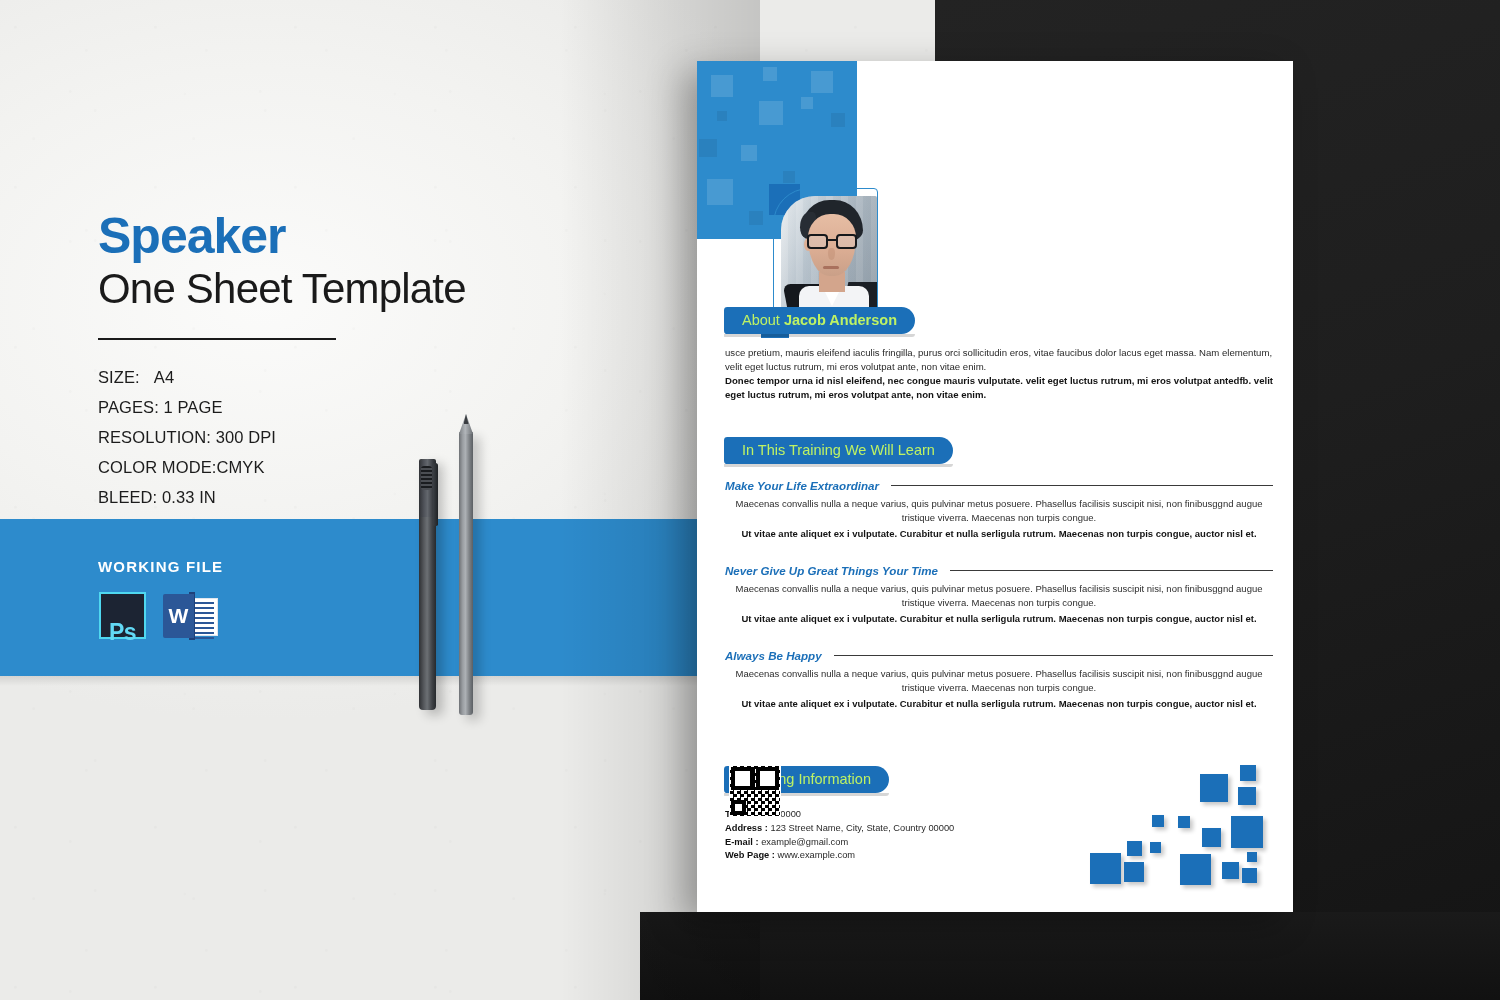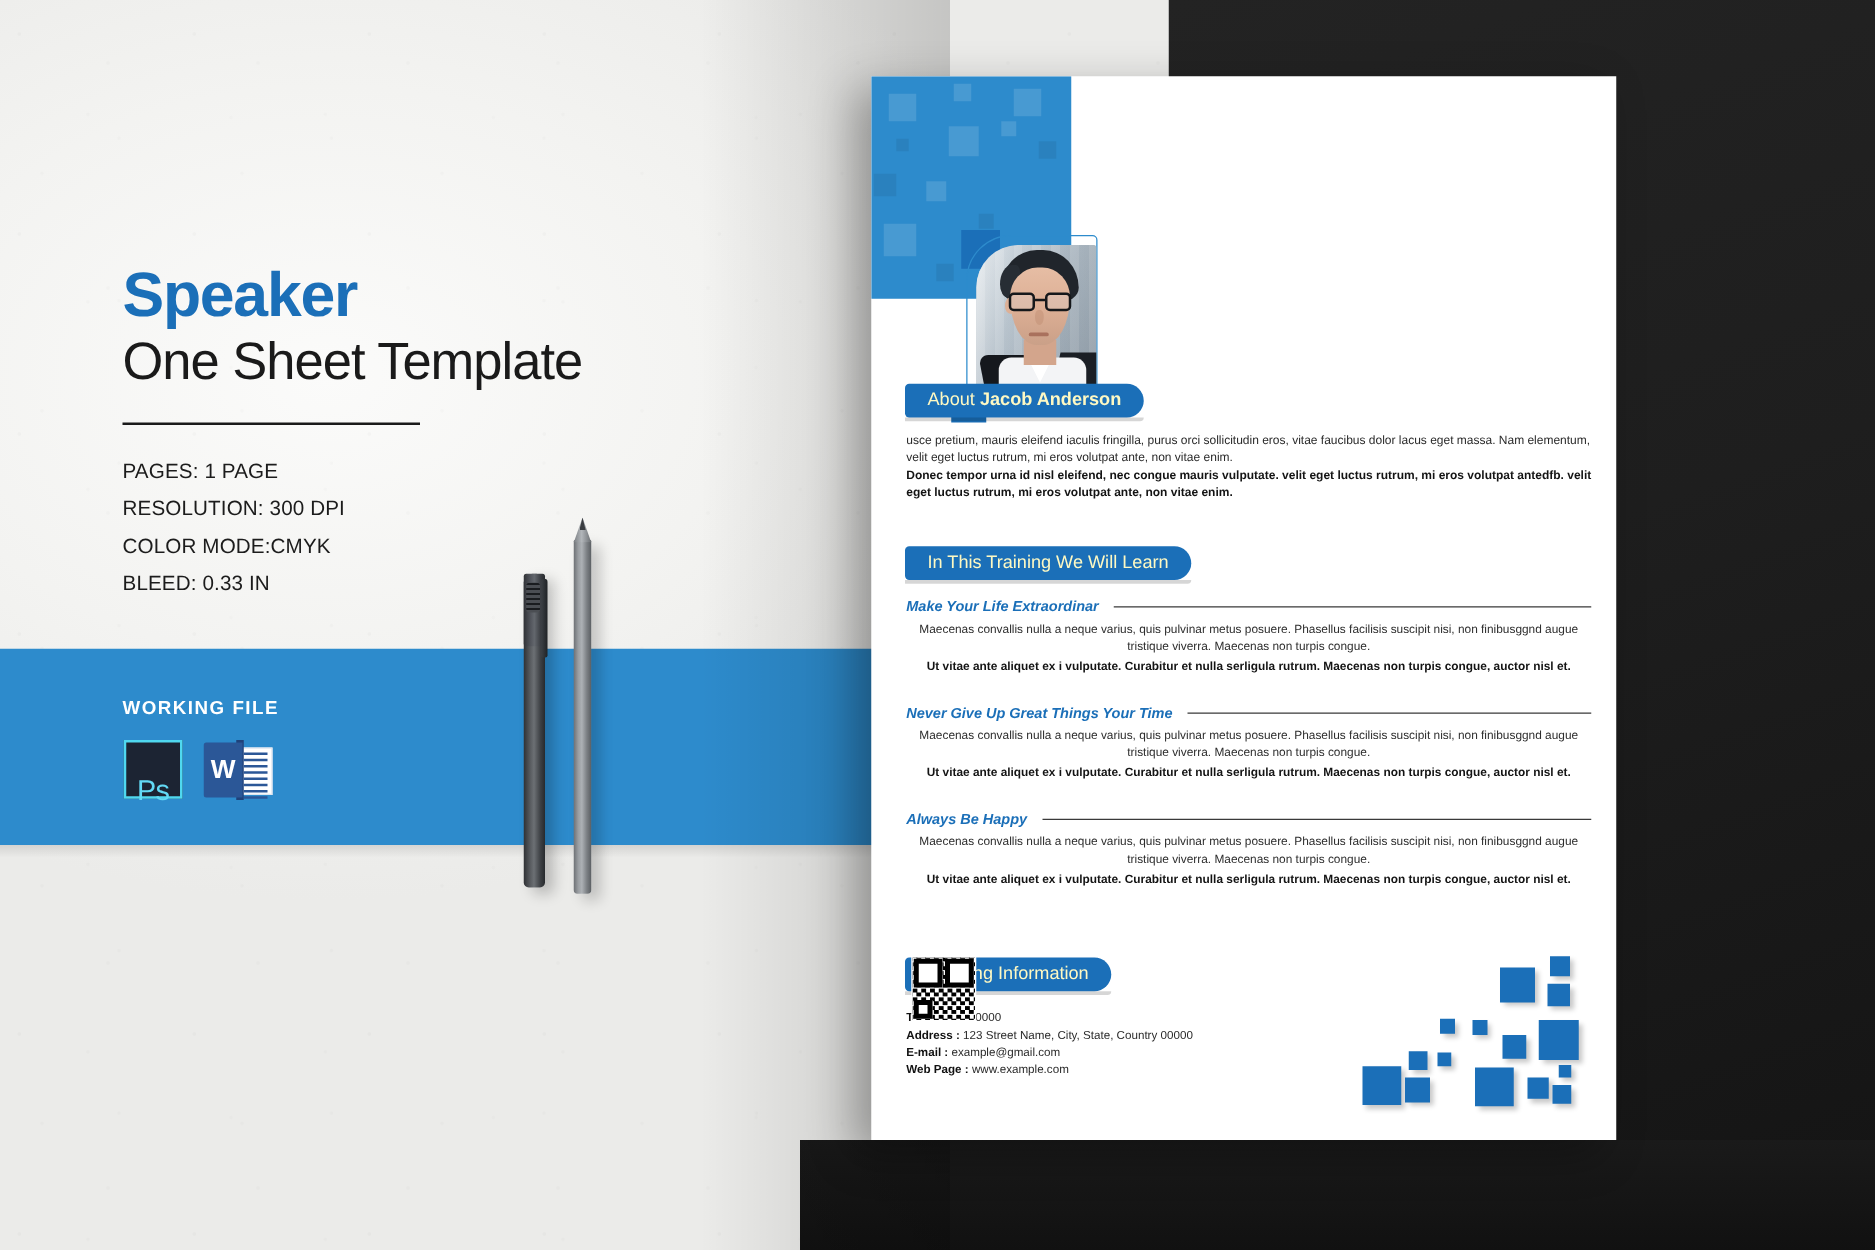--- a/index.html
+++ b/index.html
@@ -79,21 +79,21 @@
   .working-file {
     position: absolute; left: 98px; top: 558px;
     color: #fff; font-size: 15px; font-weight: 700; letter-spacing: 1.2px;
   }
 
   .app-icons { position: absolute; left: 99px; top: 592px; display: flex; gap: 17px; }
   .ps-icon {
     width: 47px; height: 47px; background: #1c2433; border: 2px solid #4fd8f0;
     display: flex; align-items: center; justify-content: center;
   }
-  .ps-icon span { color: #62d9f5; font-size: 23px; font-weight: 400; letter-spacing: -.5px; margin-top: 34px; }
+  .ps-icon span { color: #62d9f5; font-size: 23px; font-weight: 700; letter-spacing: -.5px; margin-top: 34px; }
   .word-icon { width: 56px; height: 48px; position: relative; }
   .word-left {
     position: absolute; left: 0; top: 2px; width: 31px; height: 44px;
     background: #2b5797; border-radius: 2px 0 0 2px;
     display: flex; align-items: center; justify-content: center;
   }
   .word-left span { color:#fff; font-size: 21px; font-weight: 700; }
   .word-page {
     position: absolute; left: 28px; top: 6px; width: 27px; height: 38px;
     background: #fff; border: 1px solid #dfe6ef;
@@ -258,21 +258,21 @@
     font-size: 34px; color: #1b6fb8; font-weight: 700; letter-spacing: 1.6px;
     line-height: 1.15; margin-top: 2px;
   }
   .quote {
     margin-top: 10px; font-size: 10.5px; line-height: 1.52; color: #1b6fb8;
     font-weight: 600; width: 340px;
   }
 
   
   .pill {
-    display: inline-block; background: #1b6fb8; color: #fef9c3;
+    display: inline-block; background: #1b6fb8; color: #bef264;
     padding: 5px 18px 6px 18px; font-size: 14.5px; font-weight: 400;
     border-radius: 4px 16px 16px 4px; position: relative;
   }
   .pill b { font-weight: 700; }
   .pill::after{
     content:""; position:absolute; left:0; right:-0px; bottom:-3px; height:3px;
     background: rgba(0,0,0,.16); border-radius:0 0 14px 2px;
   }
 
   .sec-about { position: absolute; left: 27px; top: 246px; }
@@ -334,20 +334,24 @@
   <div class="bg-dark-low"></div>
   <div class="blue-band"></div>
   <div class="blue-band-shadow"></div>
   <div class="bg-shadow-l"></div>
 
   <div class="left-copy">
     <div class="title-speaker">Speaker</div>
     <div class="title-sub">One Sheet Template</div>
     <div class="rule"></div>
     <ul class="specs">
+      <li>
+        <span class="k">SIZE:</span>
+        &nbsp;&nbsp;<span class="v">A4</span>
+      </li>
       <li>
         <span class="k">PAGES:</span>
         <span class="v">1 PAGE</span>
       </li>
       <li>
         <span class="k">RESOLUTION:</span>
         <span class="v">300 DPI</span>
       </li>
       <li>
         <span class="k">COLOR MODE:</span><span class="v">CMYK</span>

